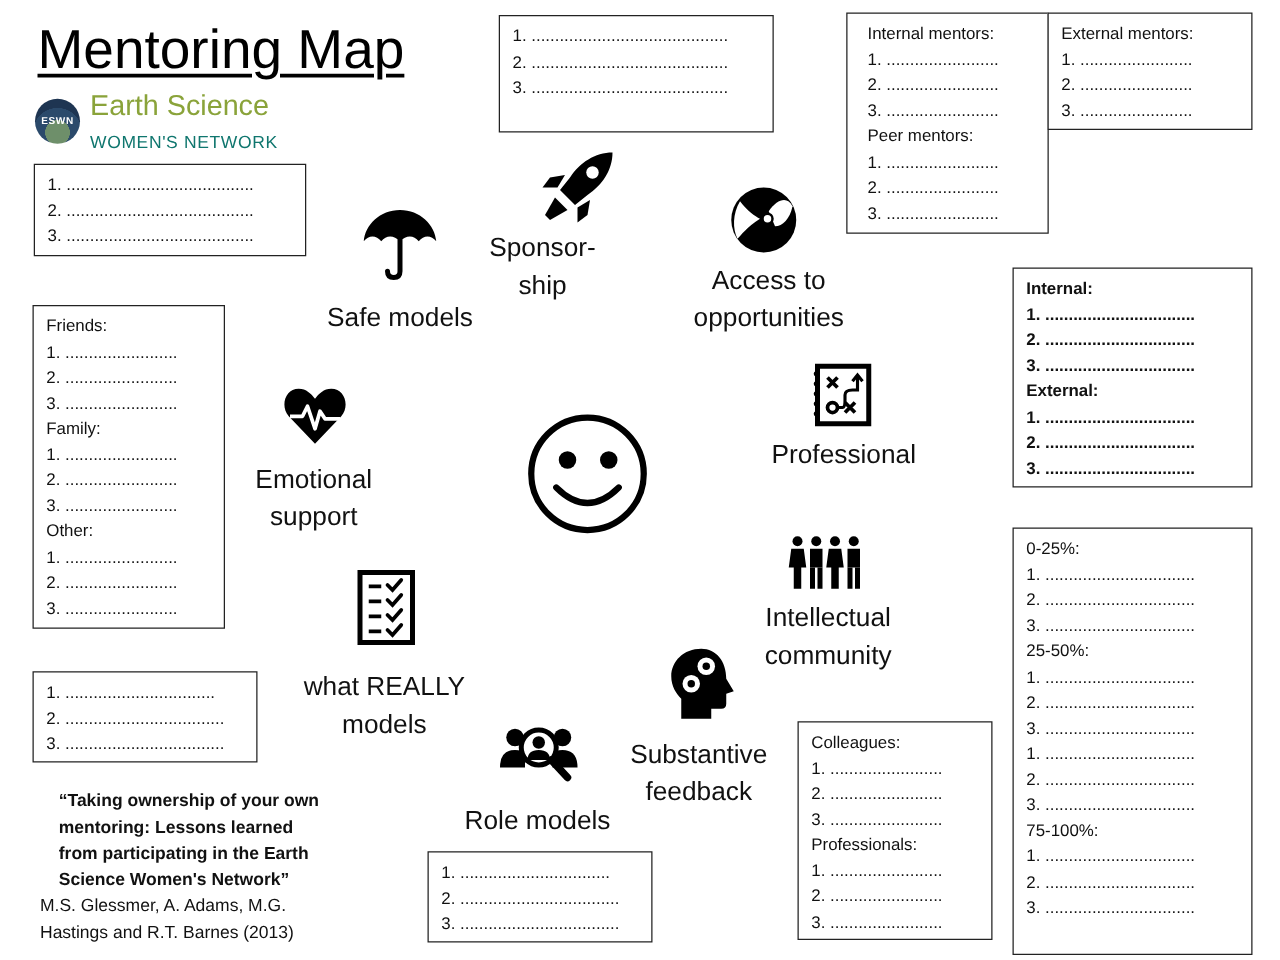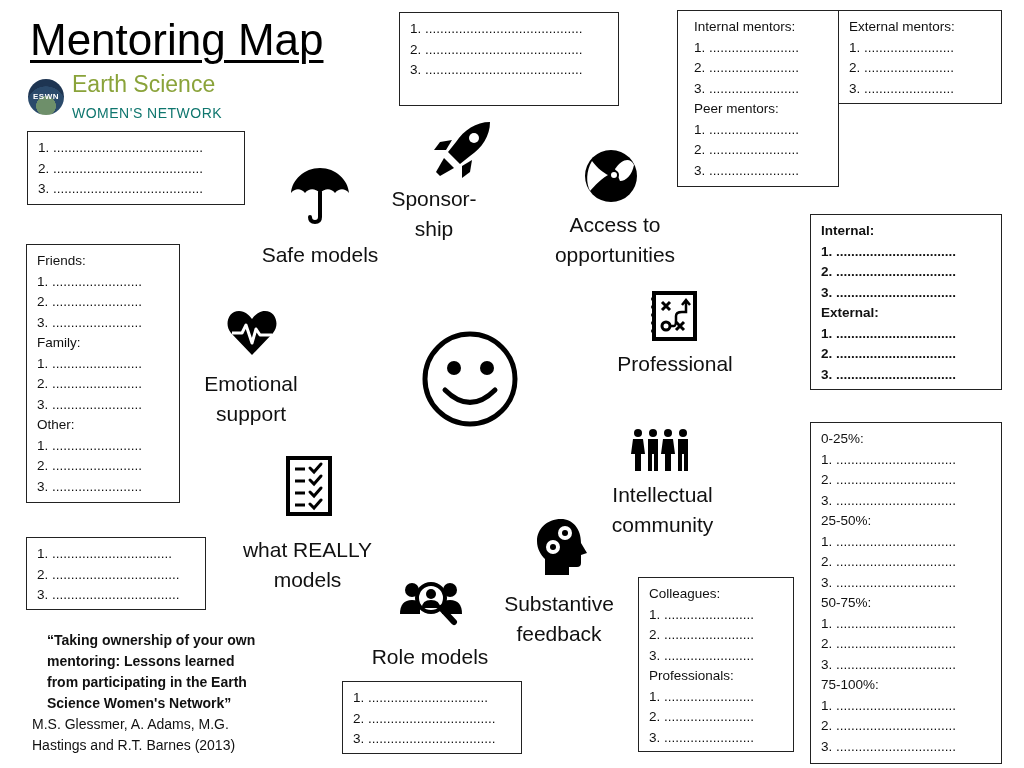--- a/index.html
+++ b/index.html
@@ -271,21 +271,20 @@
 
 <div class="box" style="left:810px; top:422px; width:192px; height:342px;">
   <span class="lbl">0-25%:</span>
   <span class="row">1. ................................</span>
   <span class="row">2. ................................</span>
   <span class="row">3. ................................</span>
   <span class="lbl">25-50%:</span>
   <span class="row">1. ................................</span>
   <span class="row">2. ................................</span>
   <span class="row">3. ................................</span>
-  <span class="lbl">50-75%:</span>
   <span class="row">1. ................................</span>
   <span class="row">2. ................................</span>
   <span class="row">3. ................................</span>
   <span class="lbl">75-100%:</span>
   <span class="row">1. ................................</span>
   <span class="row">2. ................................</span>
   <span class="row">3. ................................</span>
 </div>
 
 <div class="box" style="left:638px; top:577px; width:156px; height:175px;">

